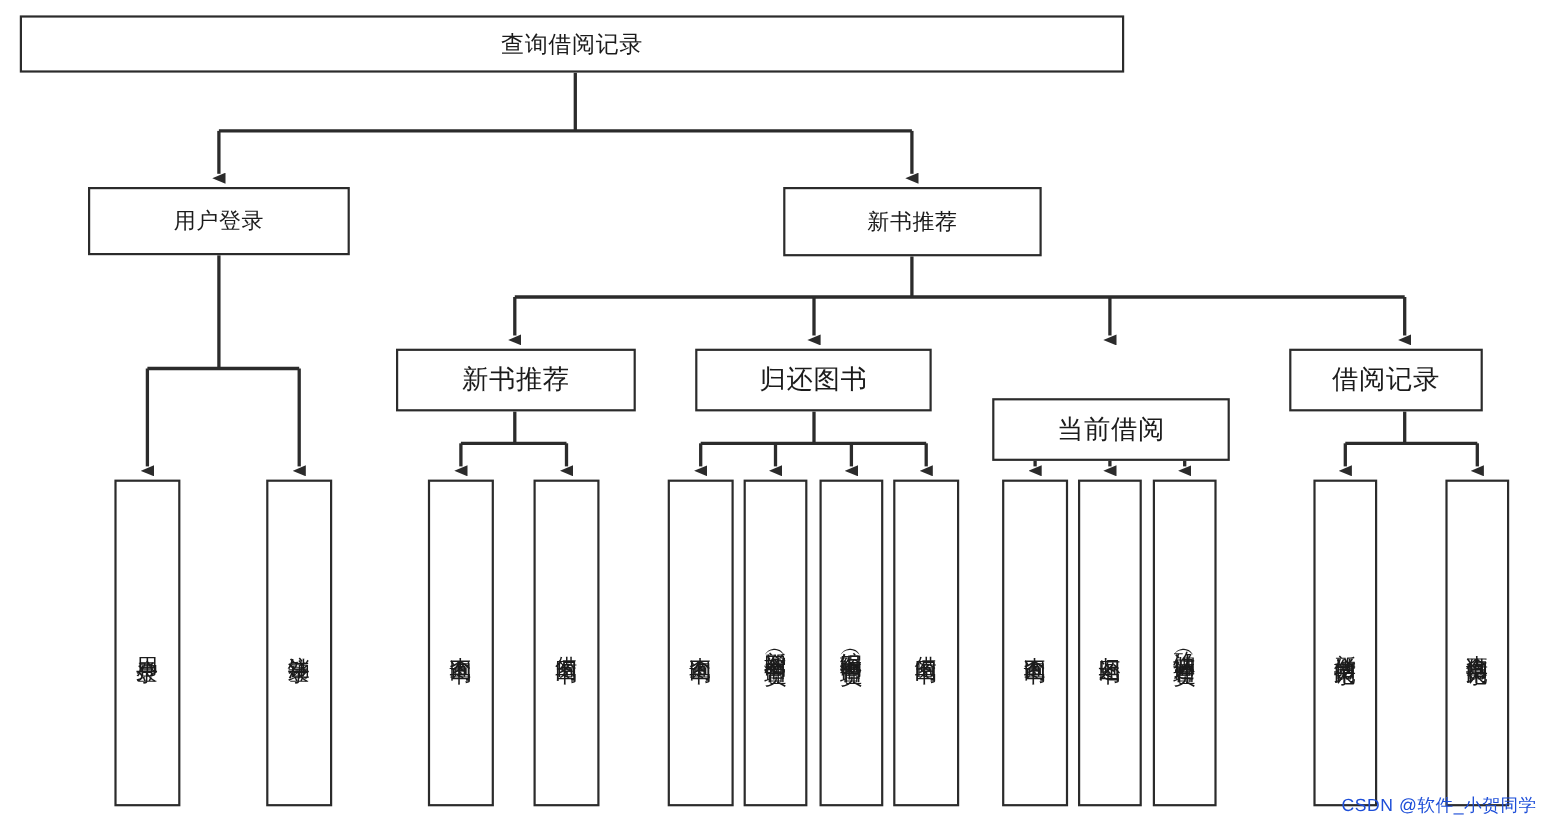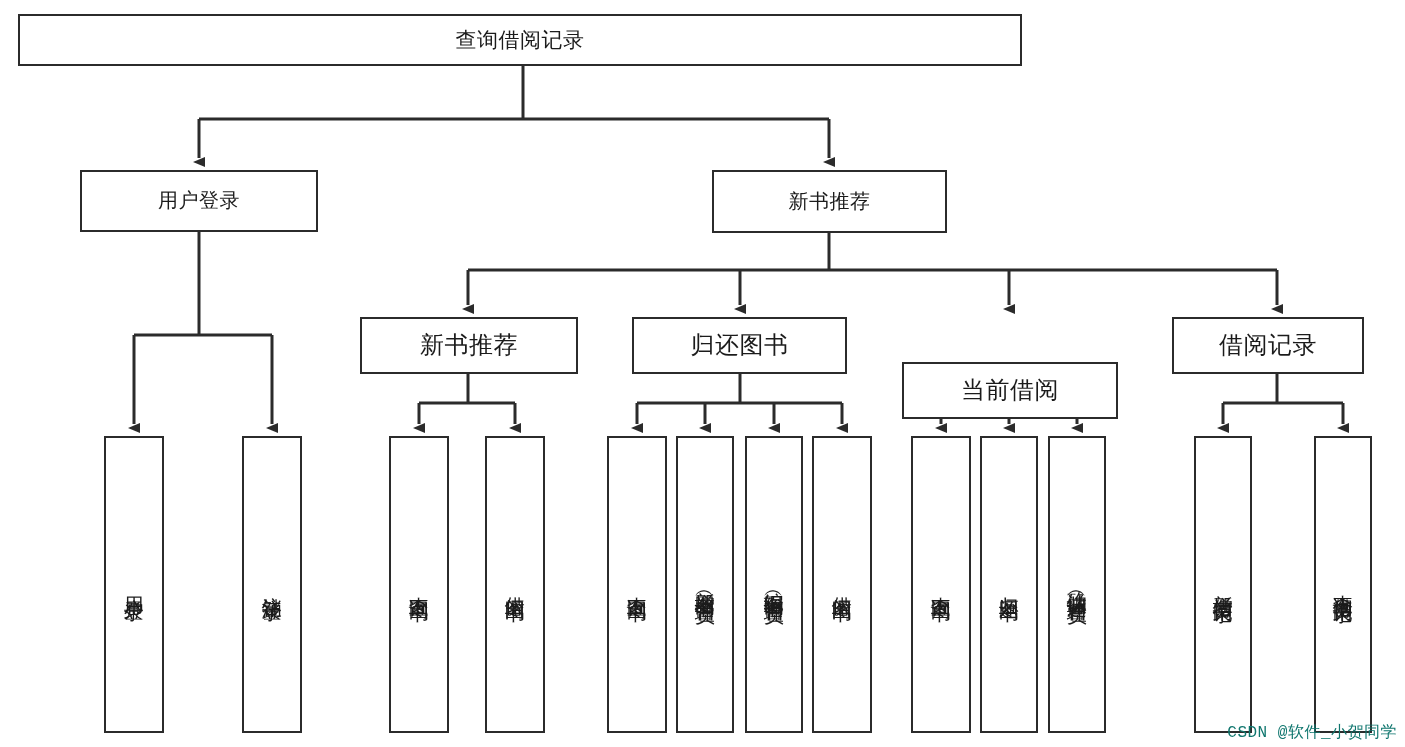--- a/index.html
+++ b/index.html
@@ -58,25 +58,25 @@
     line-height: 1.32;
     letter-spacing: 2px;
     white-space: normal;
     max-height: 100%;
   }
   #watermark {
     position: absolute;
     right: 8px;
     bottom: 4px;
     font-size: 16px;
-    color: #0f766e;
+    color: #1d4ed8;
     letter-spacing: 0.5px;
     z-index: 3;
     white-space: nowrap;
-    font-family: Liberation Mono, monospace;
+    font-family: Liberation Sans, sans-serif;
   }
 </style>
 </head>
 <body>
 
 <div id="canvas">
 
   <svg id="wires" viewBox="0 0 1405 747">
     <defs>
       <marker id="arrow" markerWidth="10" markerHeight="12" refX="1" refY="6" orient="auto" markerUnits="userSpaceOnUse">
@@ -141,21 +141,21 @@
 
   <div class="node level3" style="left:360px; top:317px; width:218px; height:57px;">
     <span class="label">新书推荐</span>
   </div>
   <div class="node level3" style="left:632px; top:317px; width:215px; height:57px;">
     <span class="label">归还图书</span>
   </div>
   <div class="node level3" style="left:902px; top:317px; width:216px; height:57px;margin-top:45px;">
     <span class="label">当前借阅</span>
   </div>
-  <div class="node level3" style="left:1172px; top:317px; width:192px; height:57px;">
+  <div class="node level3" style="left:1172px; top:317px; width:176px; height:57px;">
     <span class="label">借阅记录</span>
   </div>
 
   <div class="node leaf" style="left:104px; top:436px; width:60px; height:297px;">
     <span class="label">用户登录</span>
   </div>
   <div class="node leaf" style="left:242px; top:436px; width:60px; height:297px;">
     <span class="label">注销登录</span>
   </div>
 

